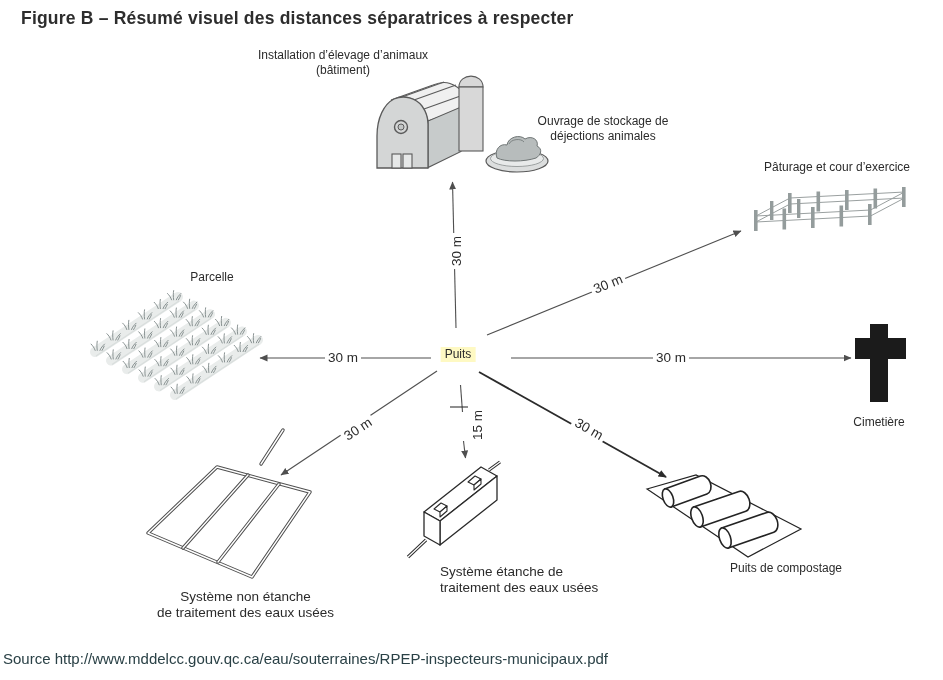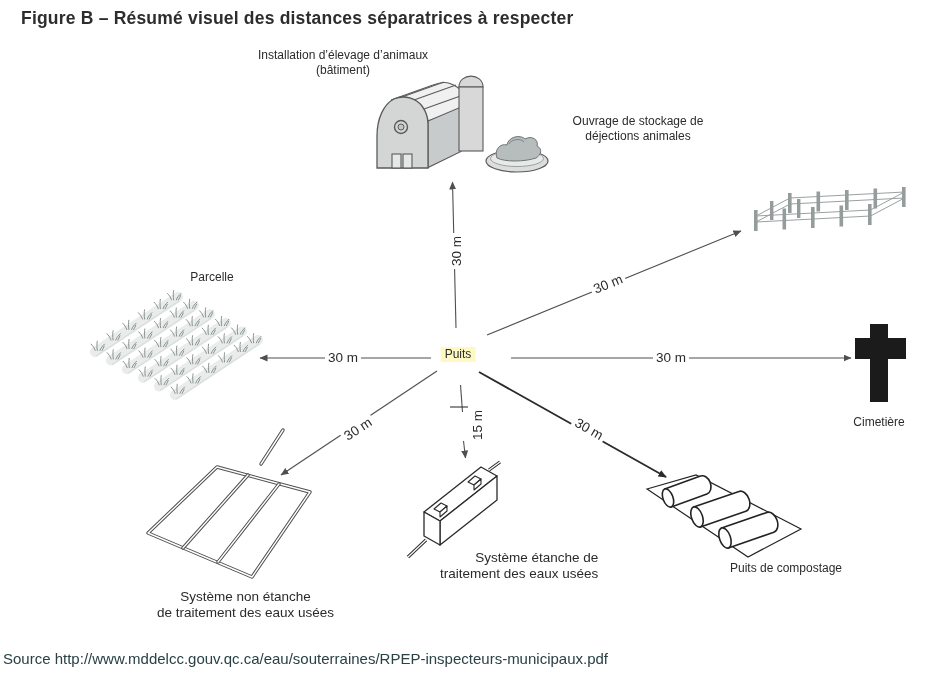--- a/index.html
+++ b/index.html
@@ -217,38 +217,39 @@
     </g>
   </svg>
 
   <div class="title">Figure B – Résumé visuel des distances séparatrices à respecter</div>
 
   <div class="lbl" style="left:343px;top:48px;">
     <span>Installation d’élevage d’animaux</span><br>
     <span>(bâtiment)</span>
   </div>
 
-  <div class="lbl" style="left:603px;top:114px;margin-left:35px;">
+  <div class="lbl" style="left:603px;top:114px;">
     <span>Ouvrage de stockage de</span><br>
     <span>déjections animales</span>
   </div>
 
+  <div class="lbl" style="left:837px;top:160px;">Pâturage et cour d’exercice</div>
 
   <div class="lbl" style="left:212px;top:270px;">Parcelle</div>
 
   <div class="lbl" style="left:458px;top:347px;background:#fef9c3;padding:0 4px;">Puits</div>
 
   <div class="lbl" style="left:879px;top:415px;">Cimetière</div>
 
   <div class="lbl-left" style="left:157px;top:589px;text-align:center;">
     <span>Système non étanche</span><br>
     <span>de traitement des eaux usées</span>
   </div>
 
-  <div class="lbl-left" style="left:440px;top:550px;text-align:right;">
+  <div class="lbl-left" style="left:440px;top:564px;">
     <span>Système étanche de</span><br>
     <span>traitement des eaux usées</span>
   </div>
 
   <div class="lbl" style="left:786px;top:561px;">Puits de compostage</div>
 
   <div class="dist" style="left:456px;top:251px;transform:translate(-50%,-50%) rotate(-90deg);">30 m</div>
   <div class="dist" style="left:608px;top:284px;transform:translate(-50%,-50%) rotate(-22deg);">30 m</div>
   <div class="dist" style="left:671px;top:357px;transform:translate(-50%,-50%);">30 m</div>
   <div class="dist" style="left:343px;top:357px;transform:translate(-50%,-50%);">30 m</div>

